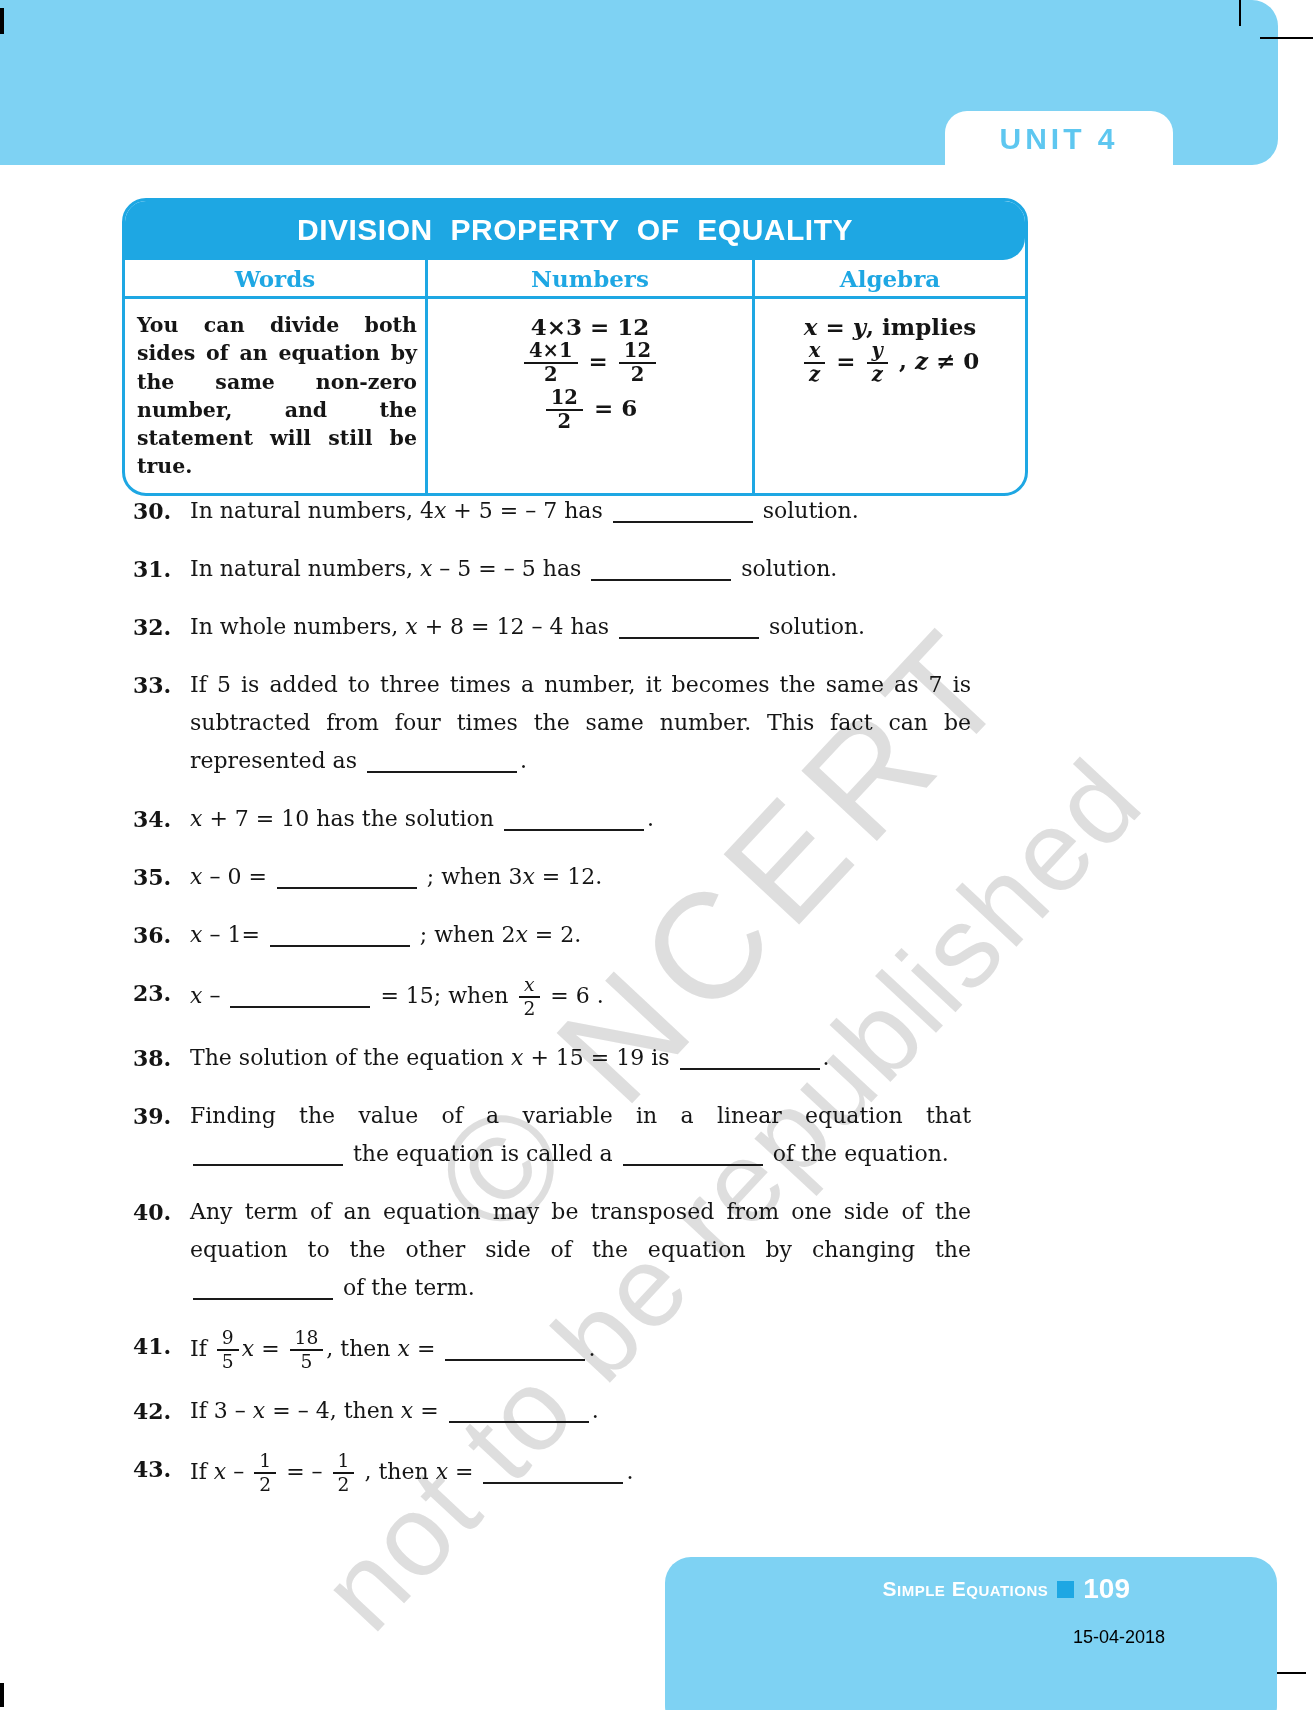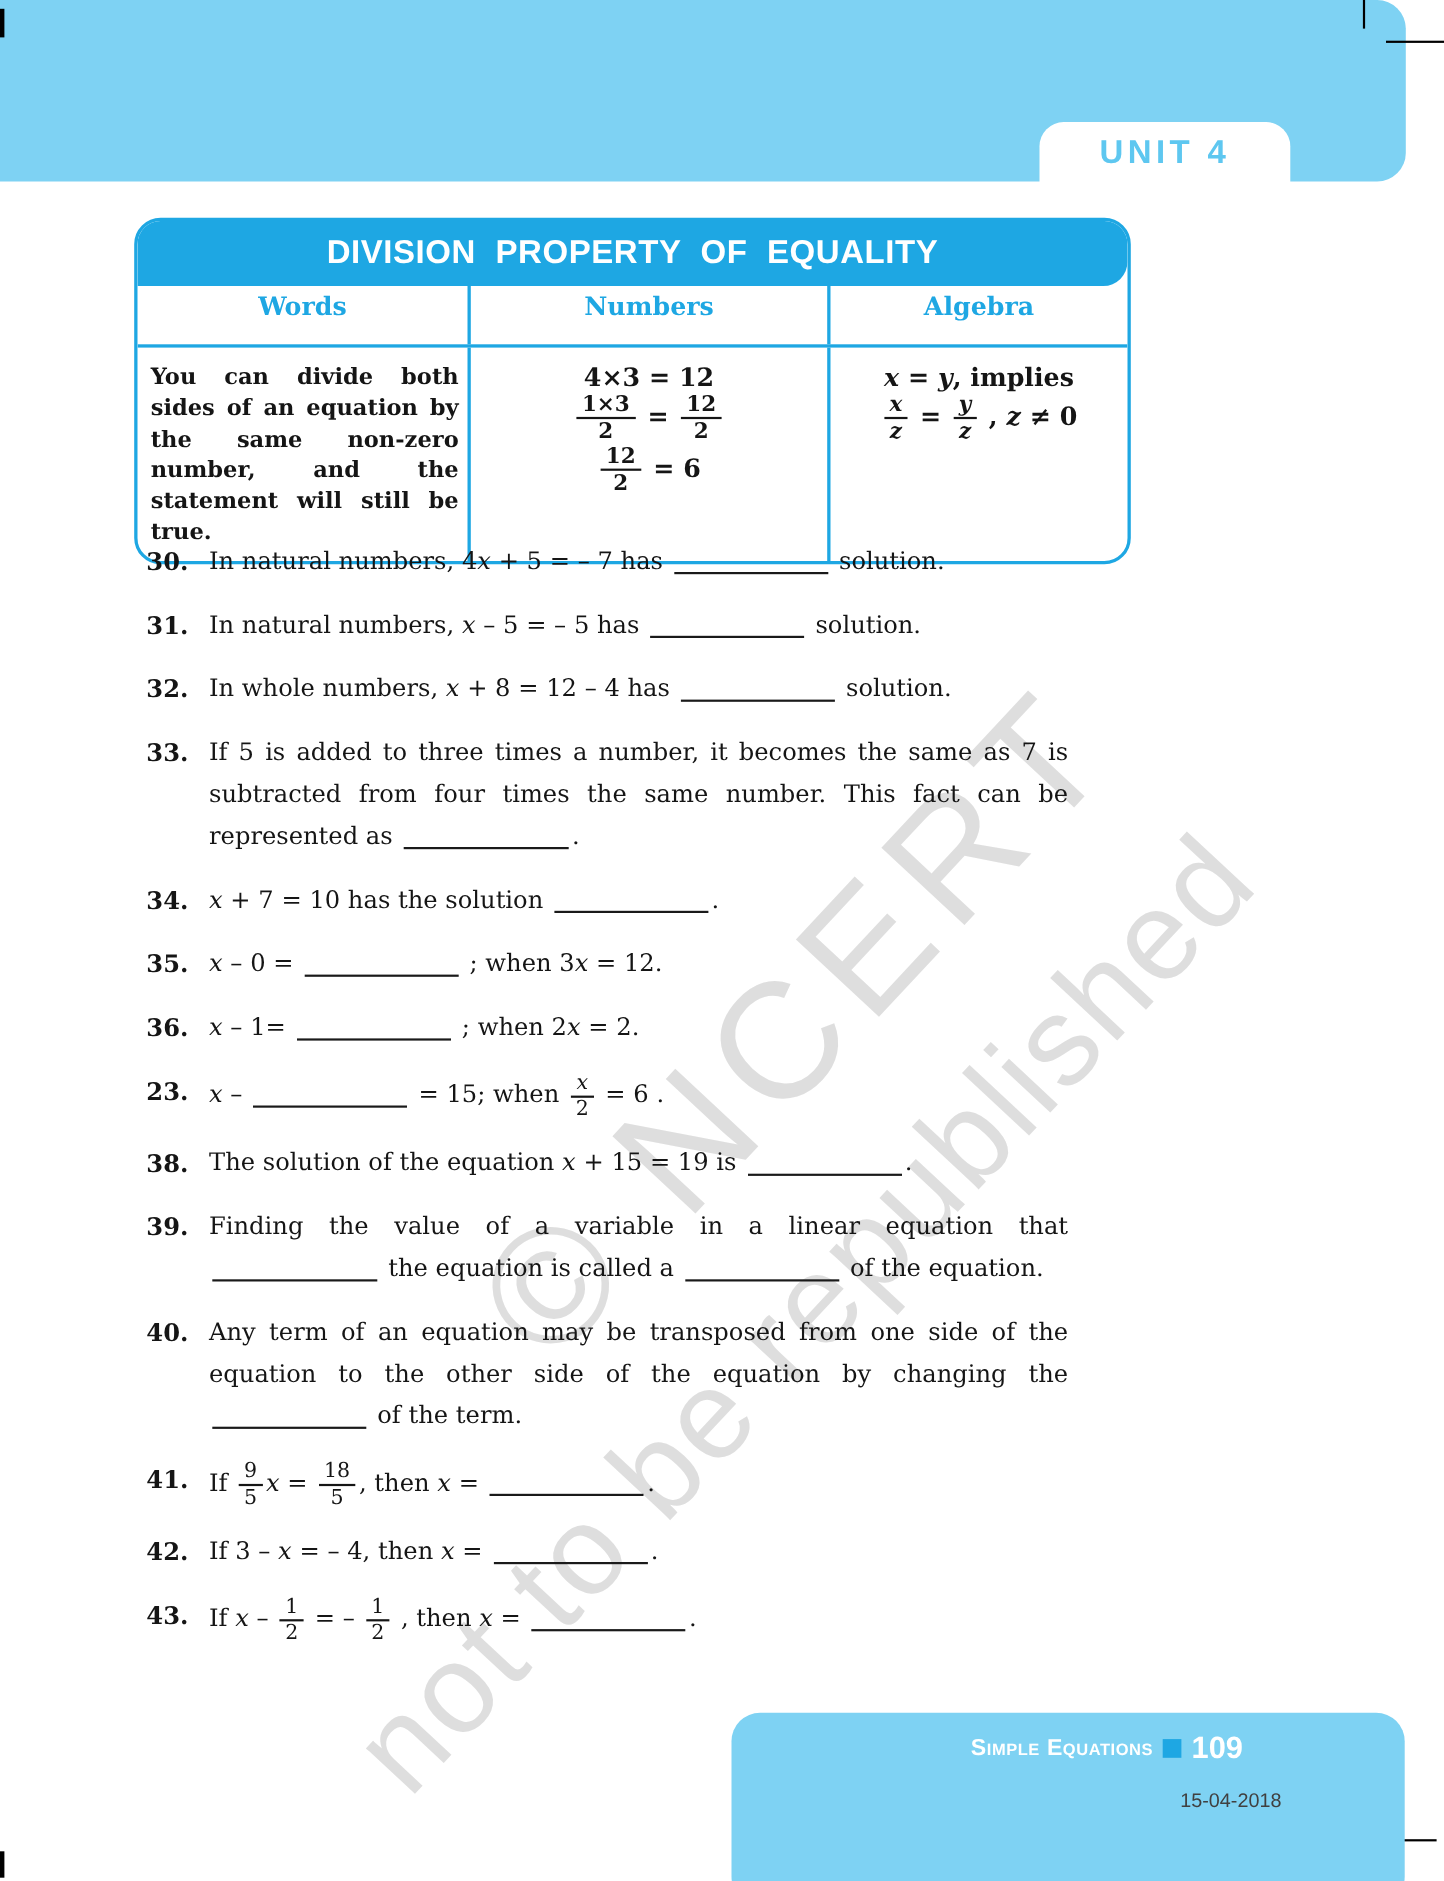--- a/index.html
+++ b/index.html
@@ -31,21 +31,21 @@
 
   
   .ptable{position:absolute;left:122px;top:198px;width:900px;z-index:2;
           border:3px solid #1ea7e3;border-radius:24px;overflow:hidden;background:#fff;}
   .ptable-title{background:#1ea7e3;color:#fff;text-align:center;
                 font-family:"Liberation Sans",sans-serif;font-weight:bold;font-size:30px;
                 letter-spacing:.5px;word-spacing:9px;padding:12px 0 13px 0;
                 border-radius:0 0 22px 0;}
   .cols{display:grid;grid-template-columns:300px 327px 1fr;}
   .hdr-row{border-bottom:3px solid #1ea7e3;}
-  .hdr-cell{text-align:center;padding:5px 0 21px 0;font-weight:bold;font-size:23px;color:#1ea7e3;}
+  .hdr-cell{text-align:center;padding:5px 0 4px 0;font-weight:bold;font-size:23px;color:#1ea7e3;}
   .cell{padding:10px 10px 14px 10px;min-height:175px;box-sizing:border-box;font-weight:bold;}
   .cdiv{border-left:3px solid #1ea7e3;}
   .words-cell{font-size:20.5px;line-height:1.38;text-align:justify;padding:12px 8px 12px 12px;}
   .math-cell{display:flex;flex-direction:column;align-items:center;gap:0;font-size:23px;padding-top:14px;}
   .mline{white-space:nowrap;}
 
   
   .frac{display:inline-flex;flex-direction:column;align-items:center;vertical-align:middle;
         font-size:.85em;line-height:1.15;padding:0 3px;}
   .frac .num{border-bottom:2px solid #151515;padding:0 5px;}
@@ -61,21 +61,21 @@
          vertical-align:baseline;transform:translateY(5px);margin:0 3px;}
 
   
   .footer-band{position:absolute;left:665px;top:1557px;width:612px;height:175px;background:#7ed2f3;
                border-radius:26px;z-index:2;}
   .footer-line{position:absolute;right:147px;top:16px;display:flex;align-items:center;gap:9px;
                font-family:"Liberation Sans",sans-serif;color:#ffffff;}
   .footer-chapter{font-variant:small-caps;font-weight:bold;font-size:21px;letter-spacing:.5px;}
   .footer-square{width:17px;height:17px;background:#1ea7e3;}
   .footer-page{font-weight:bold;font-size:28px;}
-  .footer-date{position:absolute;right:112px;top:70px;color:#404040;
+  .footer-date{position:absolute;right:112px;top:70px;color:#000000;
                font-family:"Liberation Sans",sans-serif;font-size:18px;}
 </style>
 </head>
 <body>
 
 <div id="page">
 
   <div class="top-band"></div>
   <div class="unit-badge">
     <span>UNIT 4</span>
@@ -96,21 +96,21 @@
     <div class="cols hdr-row">
       <div class="hdr-cell">Words</div>
       <div class="hdr-cell cdiv">Numbers</div>
       <div class="hdr-cell cdiv">Algebra</div>
     </div>
     <div class="cols">
       <div class="cell words-cell">You can divide both sides of an equation by the same non-zero number, and the statement will still be true.</div>
       <div class="cell math-cell cdiv">
           <div class="mline">4×3 = 12</div>
           <div class="mline"><span class="frac">
-              <span class="num">1×3</span>
+              <span class="num">4×1</span>
               <span class="den">2</span>
             </span> = <span class="frac">
               <span class="num">12</span>
               <span class="den">2</span>
             </span></div>
           <div class="mline"><span class="frac">
               <span class="num">12</span>
               <span class="den">2</span>
             </span> = 6</div>
         </div>

